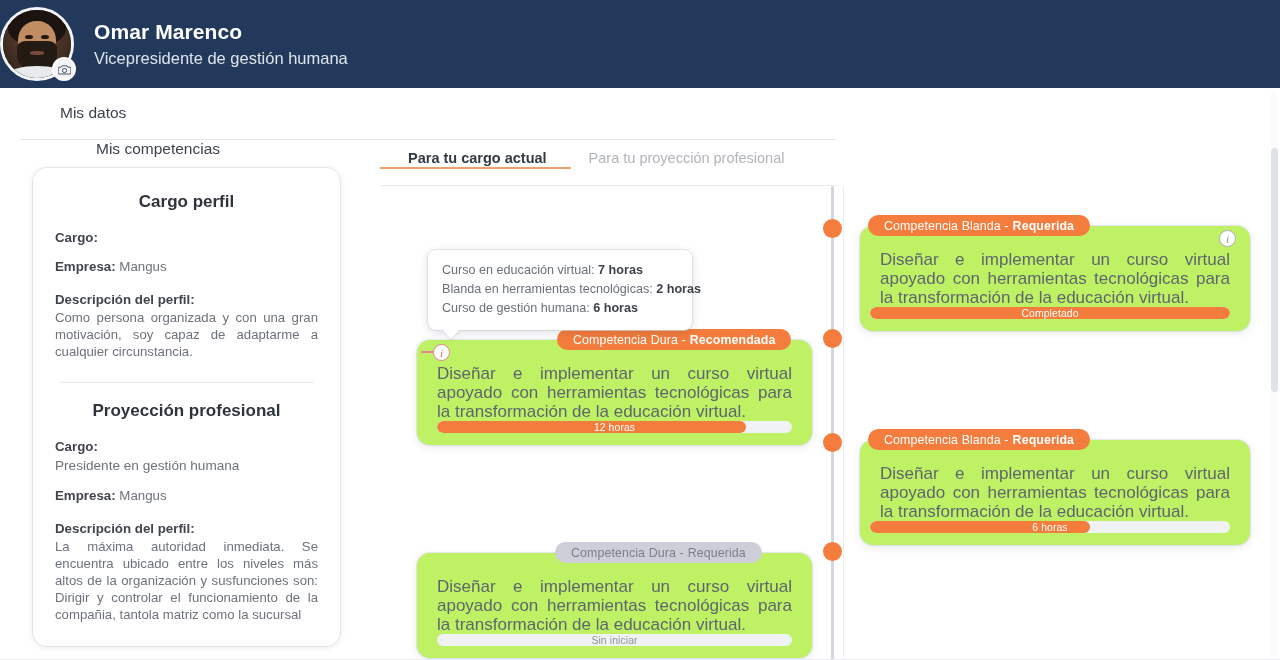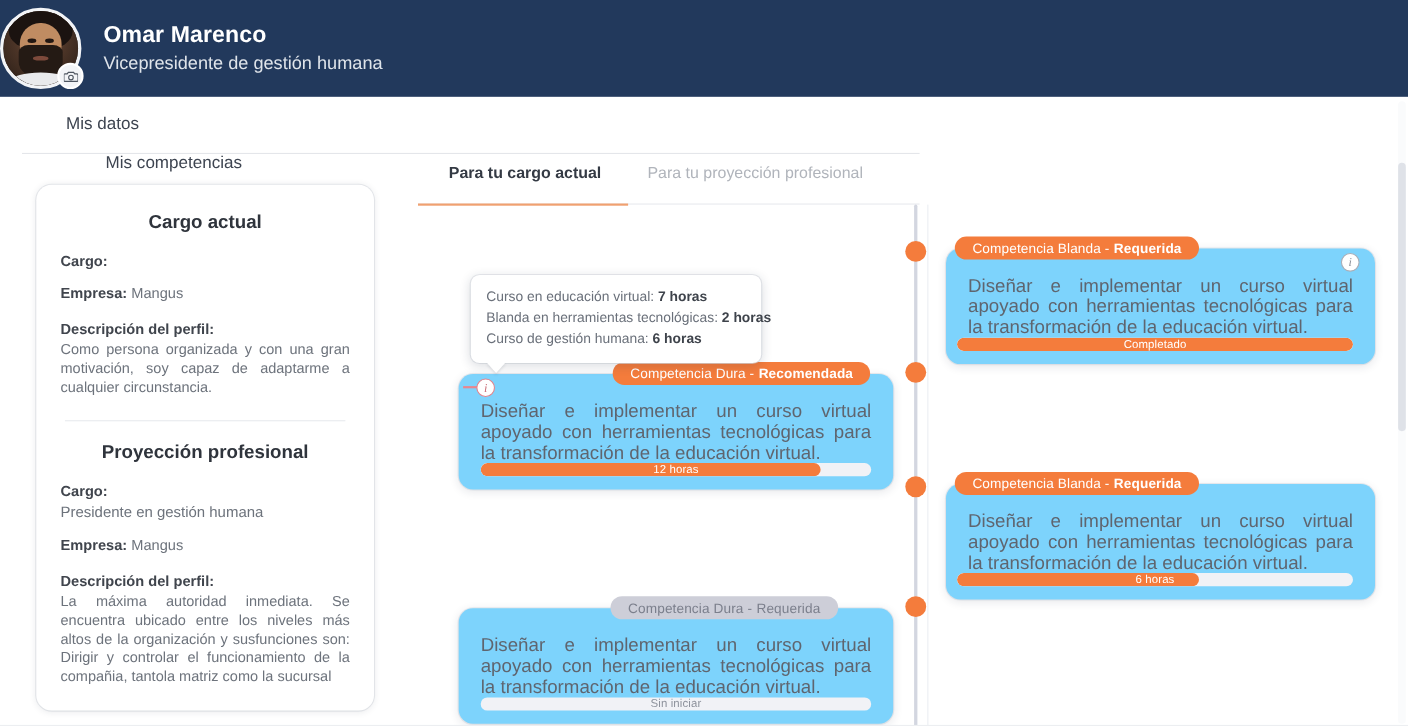--- a/index.html
+++ b/index.html
@@ -104,21 +104,21 @@
     position: absolute;
     left: 380px; top: 150px;
     width: 456px;
     height: 36px;
     border-bottom: 1px solid #e8eaee;
     display: flex;
     align-items: flex-start;
   }
   .subtab {
     font-size: 14.5px;
-    padding-bottom: 20px;
+    padding-bottom: 2px;
     position: relative;
     white-space: nowrap;
     text-align: right;
   }
   .subtab.s0 { margin-left: 28px; font-weight: bold; color: #343a44; }
   .subtab.s1 { margin-left: 42px; color: #b0b4bb; }
   .subtab.active::after {
     content: "";
     position: absolute;
     left: -28px; right: -24px; bottom: -1px;
@@ -190,21 +190,21 @@
   .col-divider {
     position: absolute;
     left: 843px; top: 186px;
     width: 1px; height: 474px;
     background: #eceef2;
   }
 
   
   .comp-card {
     position: absolute;
-    background: #7dd3fc;
+    background: #bef264;
     border-radius: 13px;
     box-shadow: 0 2px 9px rgba(27,40,60,.11), 0 0 0 1px rgba(224,227,233,.6);
   }
   .comp-badge {
     position: absolute;
     top: -11px;
     height: 21px;
     border-radius: 11px;
     background: #f47c3c;
     color: #ffffff;
@@ -358,21 +358,21 @@
   <div class="tab t3 active">Mi ruta de susfunciones</div>
 </div>
 
 <div class="subtabbar">
   <div class="subtab s0 active">Para tu cargo actual</div>
   <div class="subtab s1">Para tu proyección profesional</div>
 </div>
 
 <div class="side-card">
 
-  <div class="side-title">Cargo actual</div>
+  <div class="side-title">Cargo perfil</div>
 
   <div class="fld-label">Cargo:</div>
   <div class="gap-sm"></div>
   <div class="fld-inline"><span style="font-weight:bold;color:#40454d">Empresa:</span> <span>Mangus</span></div>
   <div class="gap-md"></div>
   <div class="fld-label">Descripción del perfil:</div>
   <div class="desc">Como persona organizada y con una gran motivación, soy capaz de adaptarme a cualquier circunstancia.</div>
 
   <div class="side-divider"></div>
 

